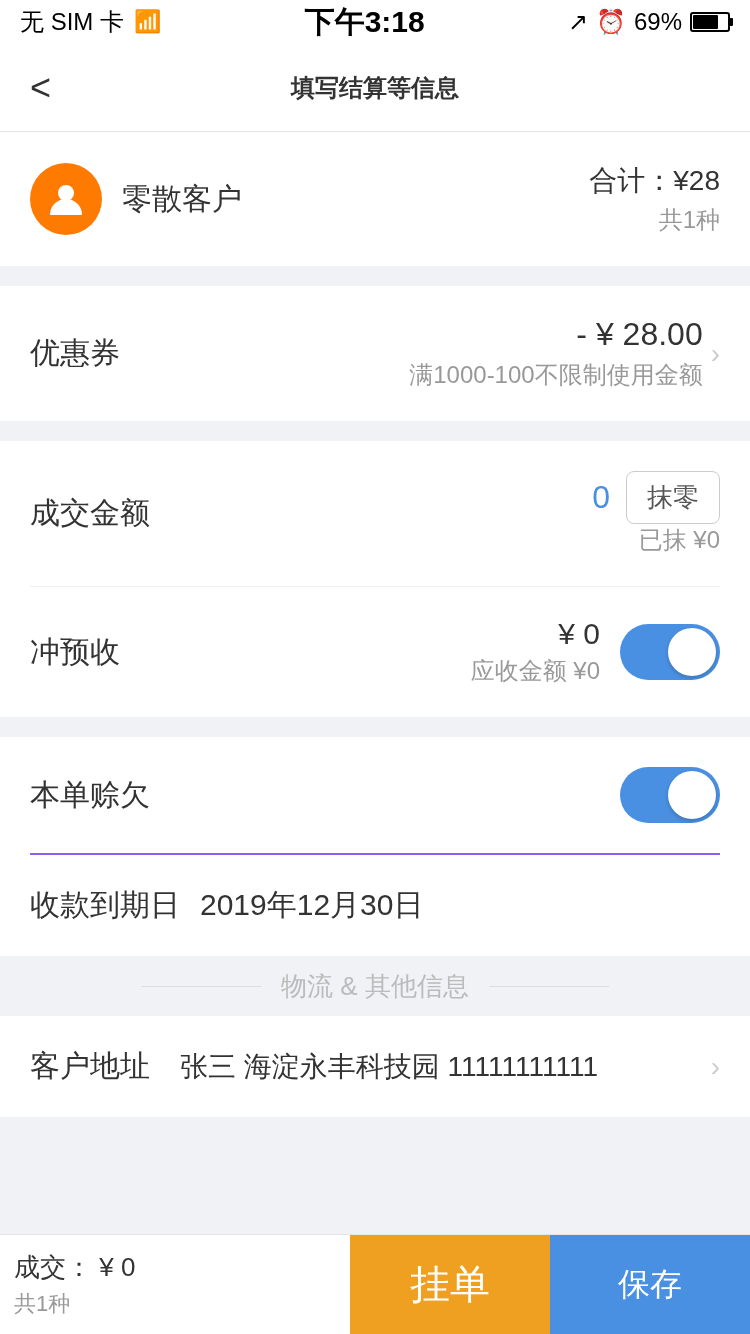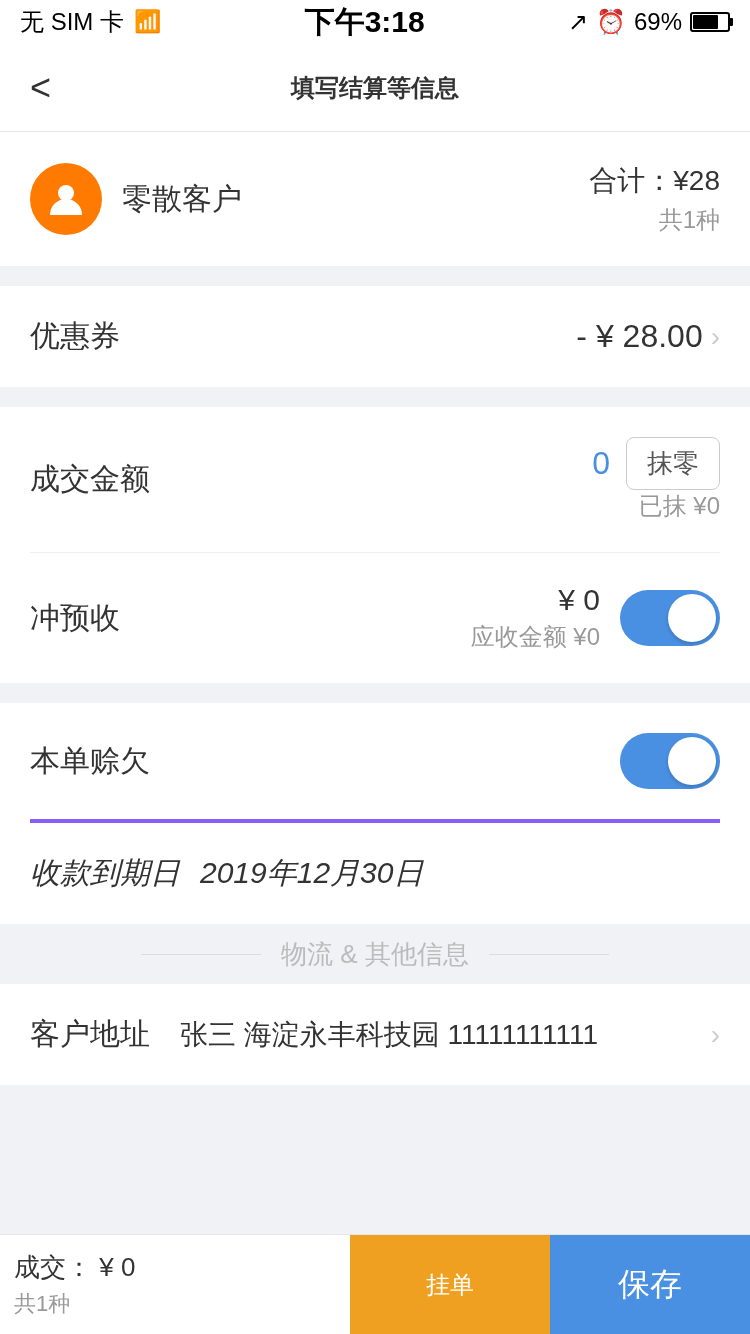--- a/index.html
+++ b/index.html
@@ -328,21 +328,21 @@
       color: #999;
       margin-top: 4px;
     }
     .btn-pending {
       width: 200px;
       height: 100px;
       background: #f0a020;
       display: flex;
       align-items: center;
       justify-content: center;
-      font-size: 24px;
+      font-size: 40px;
       color: #fff;
       cursor: pointer;
     }
     .btn-save {
       width: 200px;
       height: 100px;
       background: #4a90e2;
       display: flex;
       align-items: center;
       justify-content: center;
@@ -396,20 +396,21 @@
 </div>
 
 <div class="section-divider"></div>
 
 <div class="card">
   <div class="coupon-row">
     <span class="form-label">优惠券</span>
     <div style="display:flex;align-items:center;">
       <div class="coupon-info">
         <div class="coupon-amount">- ¥ 28.00</div>
+        <div class="coupon-desc">满1000-100不限制使用金额</div>
       </div>
       <span class="chevron-right">›</span>
     </div>
   </div>
 </div>
 
 <div class="section-divider"></div>
 
 <div class="card">
 
@@ -441,21 +442,21 @@
 <div class="section-divider"></div>
 
 <div class="card">
   <div class="sheqian-row">
     <span class="form-label">本单赊欠</span>
     <div class="toggle">
       <div class="toggle-knob"></div>
     </div>
   </div>
 
-  <div class="duedate-row" style="border-top:4px solid #8b5cf6;font-style:italic;">
+  <div class="duedate-row" style="border-top:2px solid #8b5cf6;">
     <span class="duedate-label">收款到期日</span>
     <span class="duedate-value">2019年12月30日</span>
   </div>
 </div>
 
 <div class="logistics-divider">
   <div class="logistics-text">
     <div class="logistics-line"></div>
     <span>物流 &amp; 其他信息</span>
     <div class="logistics-line"></div>

